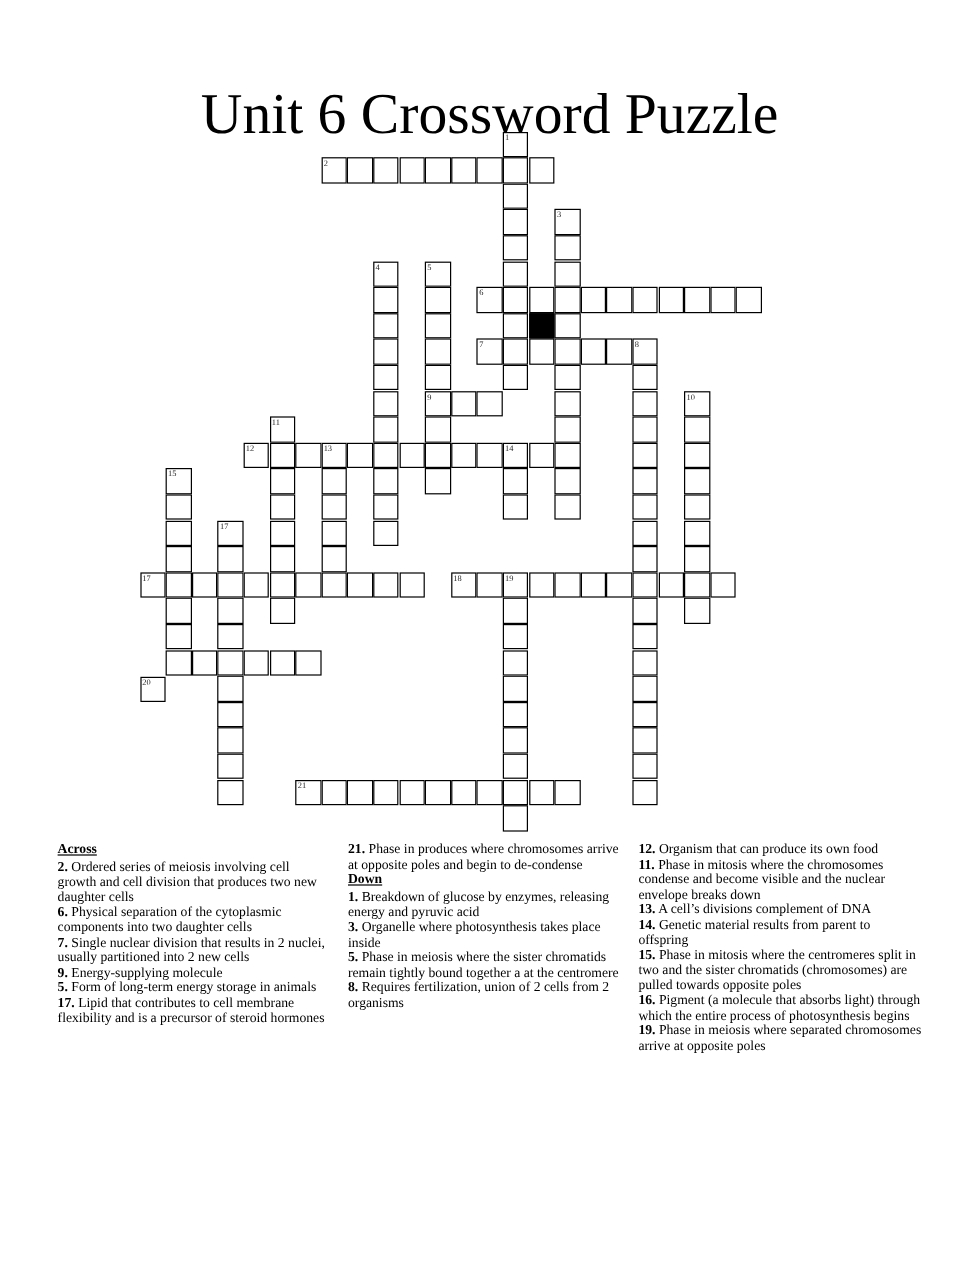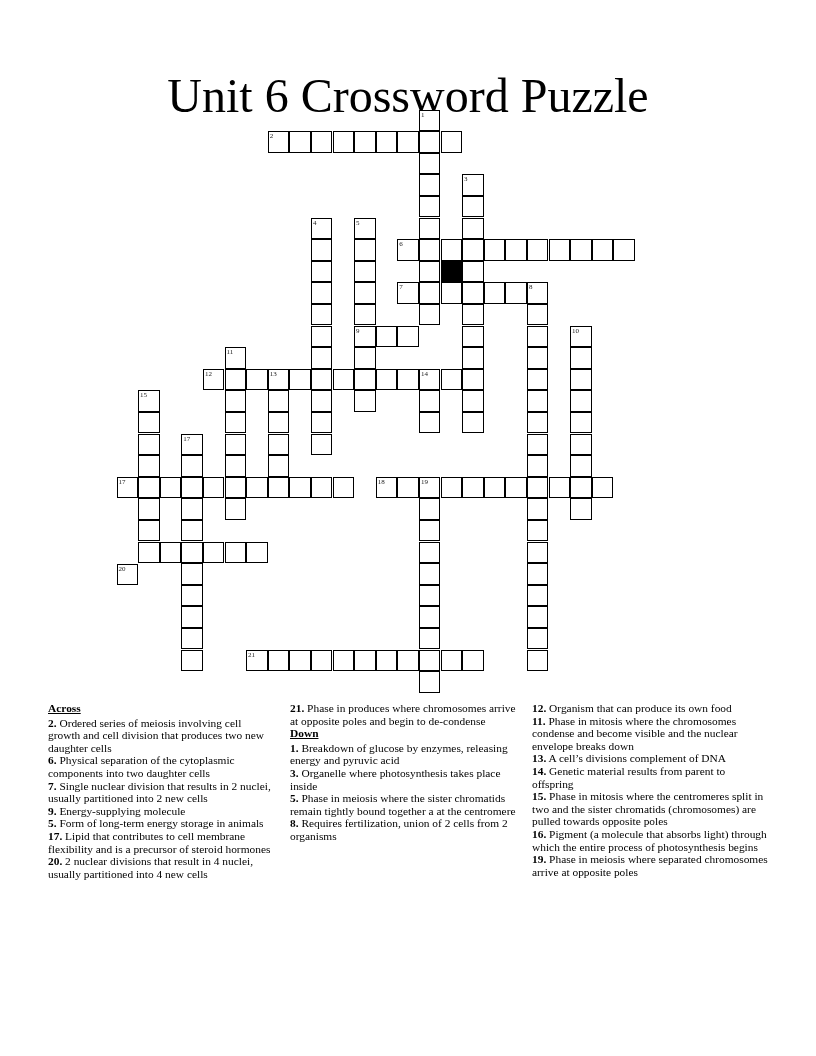--- a/index.html
+++ b/index.html
@@ -244,21 +244,20 @@
   </div>
 
 <div class="clues col1">
   <h3>Across</h3>
   <p class="clue"><b>2.</b> <span>Ordered series of meiosis involving cell growth and cell division that produces two new daughter cells</span></p>
   <p class="clue"><b>6.</b> <span>Physical separation of the cytoplasmic components into two daughter cells</span></p>
   <p class="clue"><b>7.</b> <span>Single nuclear division that results in 2 nuclei, usually partitioned into 2 new cells</span></p>
   <p class="clue"><b>9.</b> <span>Energy-supplying molecule</span></p>
   <p class="clue"><b>5.</b> <span>Form of long-term energy storage in animals</span></p>
   <p class="clue"><b>17.</b> <span>Lipid that contributes to cell membrane flexibility and is a precursor of steroid hormones</span></p>
-  <p class="clue"><b>20.</b> <span>2 nuclear divisions that result in 4 nuclei, usually partitioned into 4 new cells</span></p>
 </div>
 
 <div class="clues col2">
   <p class="clue"><b>21.</b> <span>Phase in produces where chromosomes arrive at opposite poles and begin to de-condense</span></p>
   <h3>Down</h3>
   <p class="clue"><b>1.</b> <span>Breakdown of glucose by enzymes, releasing energy and pyruvic acid</span></p>
   <p class="clue"><b>3.</b> <span>Organelle where photosynthesis takes place inside</span></p>
   <p class="clue"><b>5.</b> <span>Phase in meiosis where the sister chromatids remain tightly bound together a at the centromere</span></p>
   <p class="clue"><b>8.</b> <span>Requires fertilization, union of 2 cells from 2 organisms</span></p>
 </div>

